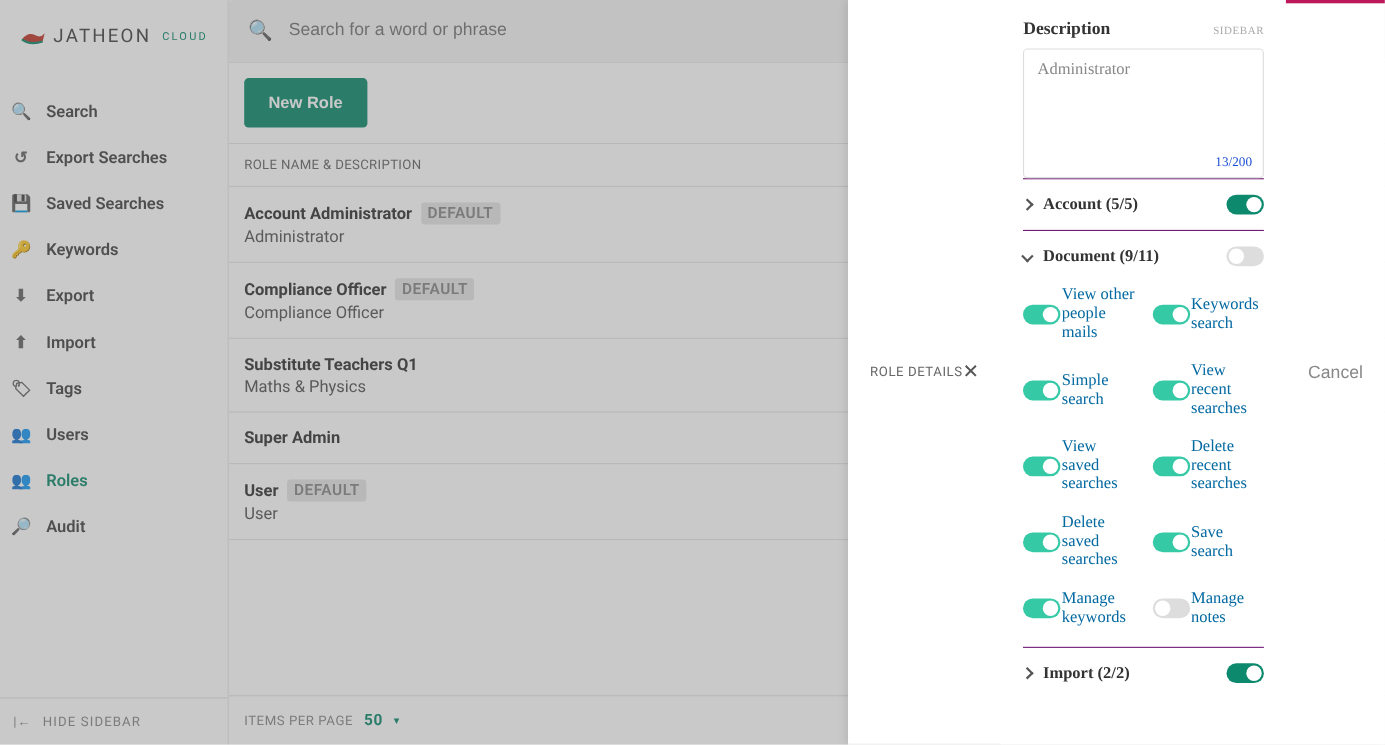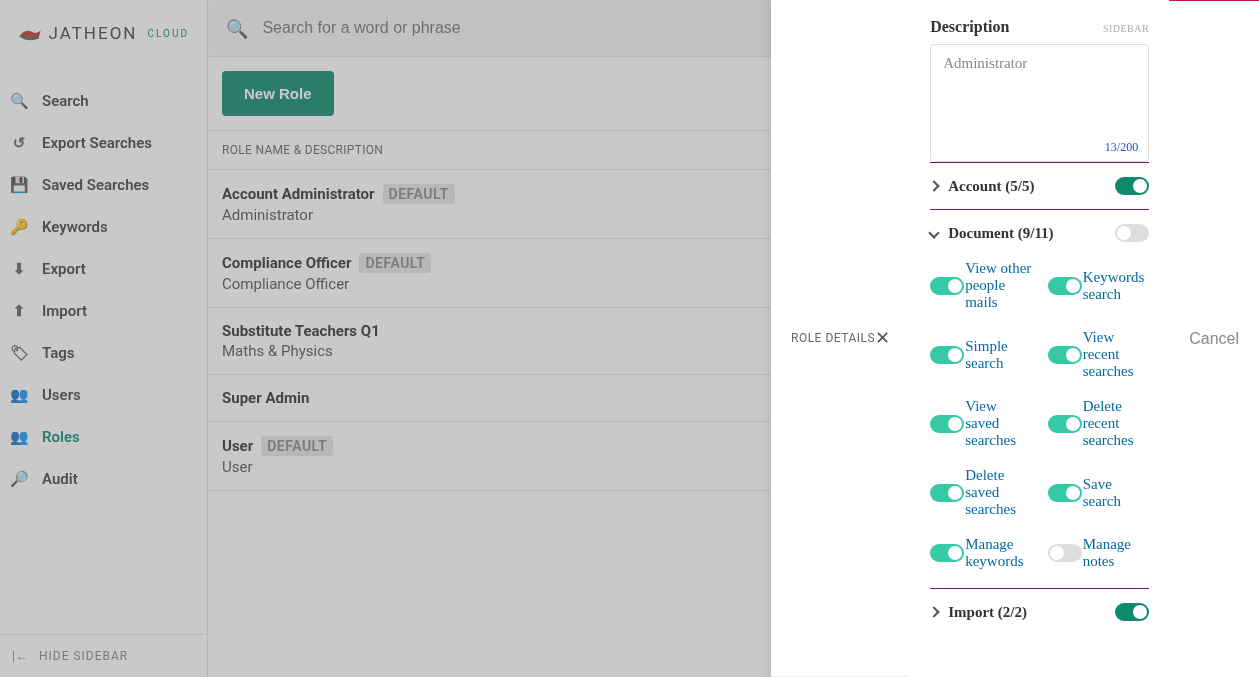--- a/index.html
+++ b/index.html
@@ -51,21 +51,21 @@
 .chev { display: inline-block; width: 8px; height: 8px; border-right: 2px solid #555; border-bottom: 2px solid #555; transform: rotate(-45deg); }
 .chev.down { transform: rotate(45deg); }
 .toggle { width: 34px; height: 18px; background: #ddd; border-radius: 10px; position: relative; cursor: pointer; flex-shrink: 0; }
 .toggle::after { content: ""; position: absolute; width: 14px; height: 14px; background: #fff; border-radius: 50%; top: 2px; left: 2px; transition: none; }
 .toggle.on { background: #36c9a6; }
 .toggle.on::after { left: 18px; }
 .toggle.on-dark { background: #0d8a6e; }
 .toggle.on-dark::after { left: 18px; }
 .perm-items { display: grid; grid-template-columns: 1fr 1fr; gap: 18px 16px; padding: 4px 0 18px; }
 .perm-item { display: flex; align-items: center; gap: 1px; font-size: 15px; color: #0369a1; }
-.panel-footer { border-top: 1px solid #be185d; padding: 14px 20px; display: flex; justify-content: flex-end; }
+.panel-footer { border-top: 3px solid #be185d; padding: 14px 20px; display: flex; justify-content: flex-end; }
 .cancel { background: none; border: none; font-size: 16px; color: #888; cursor: pointer; }
 </style>
 </head>
 <body>
 
 <div class="app">
   <aside class="sidebar">
     <div class="logo">
       <svg width="26" height="22" viewBox="0 0 26 22">
           <path d="M2 14 Q8 6 15 10 Q20 13 24 8 L22 16 Q14 20 6 17 Z" fill="#c0392b"></path>
@@ -166,20 +166,25 @@
     <div class="col-date role-date">Aug 06, 2019, 12:3…</div>
         </div>
         <div class="row">
     <div class="col-name">
       <span class="role-name">User<span class="badge">DEFAULT</span></span>
       <span class="role-desc">User</span>
     </div>
     <div class="col-date role-date">Mar 06, 2019, 16:…</div>
         </div>
       </div>
+    <div class="footer">
+      <span>ITEMS PER PAGE</span>
+      <span class="val">50</span>
+      <span style="color:#0d8a6e;font-size:10px;">▾</span>
+    </div>
   </main>
 
   <div class="scrim" style="right:488px;"></div>
 
   <aside class="panel">
     <div class="panel-header">
       <span class="panel-title">ROLE DETAILS</span>
       <button class="close-btn">✕</button>
     </div>
     <div class="panel-body">

